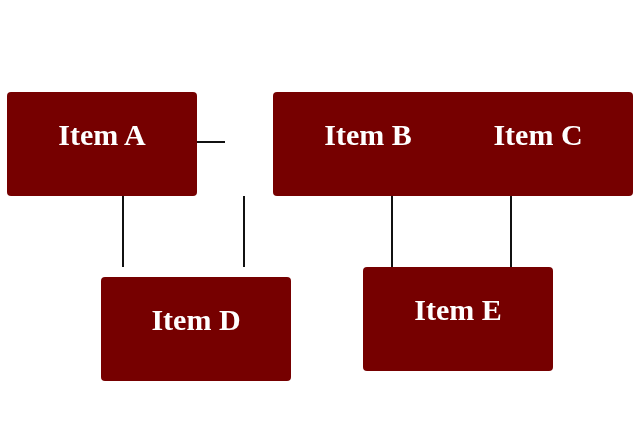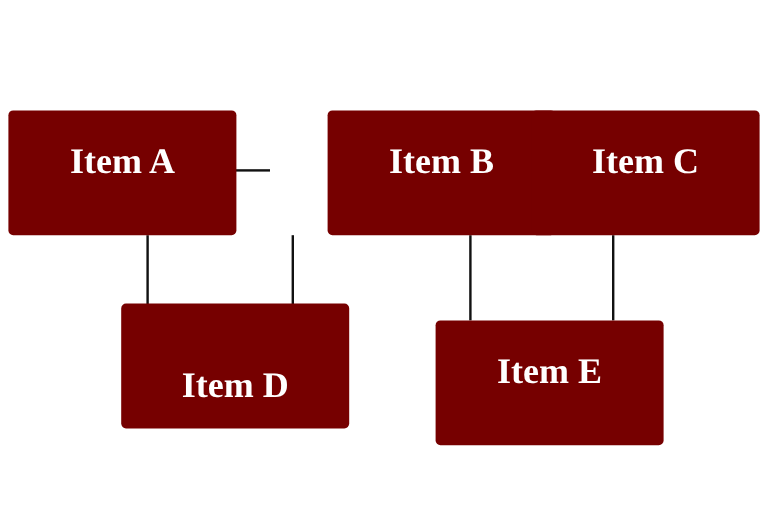--- a/index.html
+++ b/index.html
@@ -31,18 +31,18 @@
 
 <div class="box" style="left:7px; top:92px;">
   <span>Item A</span>
 </div>
 <div class="box" style="left:225px; top:92px;margin-left:48px;">
   <span>Item B</span>
 </div>
 <div class="box" style="left:443px; top:92px;align-items:center;">
   <span>Item C</span>
 </div>
-<div class="box" style="left:101px; top:253px;align-items:flex-end;">
+<div class="box" style="left:101px; top:277px;">
   <span>Item D</span>
 </div>
 <div class="box" style="left:363px; top:267px;">
   <span>Item E</span>
 </div>
 
 </body></html>

